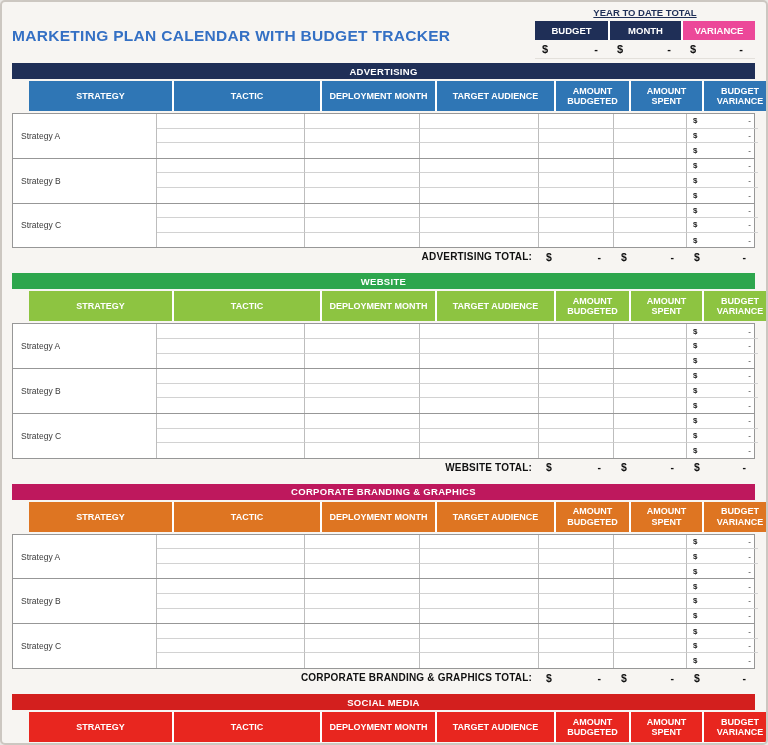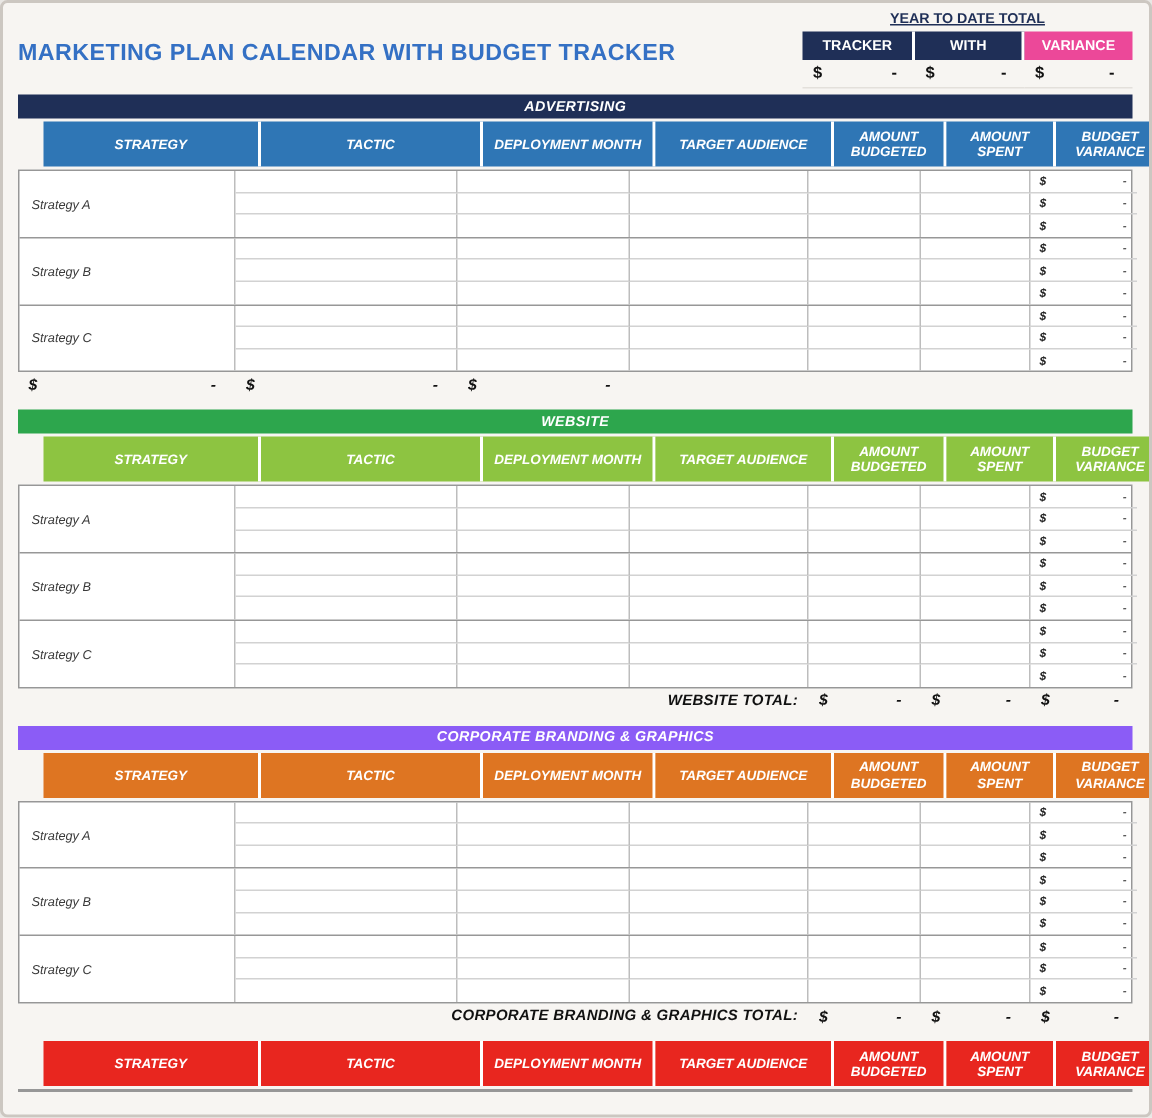--- a/index.html
+++ b/index.html
@@ -17,21 +17,21 @@
   .ytd { width:220px; }
   .ytd-label { text-align:center; font-size:9.5px; font-weight:bold; margin-bottom:3px; }
   .ytd-headers, .ytd-values { display:grid; grid-template-columns:75px 73px 72px; }
   .ytd-headers .hcell { color:#fff; font-size:9.5px; font-weight:bold; height:19px;
        display:flex; align-items:center; justify-content:center; border-right:2px solid #fff; }
   .ytd-headers .hcell:last-child { border-right:none; }
   .ytd-values .vcell { display:flex; justify-content:space-between; align-items:center;
        font-size:11px; font-weight:bold; color:#111; height:19px; padding:0 12px 0 7px;
        border-bottom:1px solid #e3e0db; }
   
-  .section { margin:0 11px 8px 10px;font-style:italic; }
+  .section { margin:0 11px 8px 10px; }
   .section-bar { height:16px; margin-bottom:2px; color:#fff; font-size:9.5px; font-weight:bold;
        letter-spacing:.3px; display:flex; align-items:center; justify-content:center; }
   .subheader { display:grid; grid-template-columns:145px 148px 115px 119px 75px 73px 72px;
        margin-bottom:2px;padding-left:17px; }
   .subcell { height:30px; color:#fff; font-size:9px; font-weight:bold; text-align:center;
        display:flex; align-items:center; justify-content:center; line-height:1.15;
        padding:0 4px; border-right:2px solid #fff; }
   .subcell:last-child { border-right:none; }
   .tbody { background:#fff; border:1px solid #979797; }
   .group { display:grid; grid-template-columns:144px 148px 115px 119px 75px 73px 71px;
@@ -54,22 +54,22 @@
 </style>
 </head>
 <body>
 
 <div class="page">
   <div class="top-row">
     <div class="page-title" style="color: rgb(52, 112, 196); margin-top: 20px;">MARKETING PLAN CALENDAR WITH BUDGET TRACKER</div>
     <div class="ytd">
       <div class="ytd-label" style="color: rgb(31, 47, 87); text-decoration: underline;">YEAR TO DATE TOTAL</div>
       <div class="ytd-headers">
-        <div class="hcell" style="background: rgb(31, 47, 87);">TRACKER</div>
-        <div class="hcell" style="background: rgb(31, 47, 87);">WITH</div>
+        <div class="hcell" style="background: rgb(31, 47, 87);">BUDGET</div>
+        <div class="hcell" style="background: rgb(31, 47, 87);">MONTH</div>
         <div class="hcell" style="background: #ec4899;">VARIANCE</div>
       </div>
       <div class="ytd-values">
         <div class="vcell">
           <span>$</span>
           <span>-</span>
         </div>
         <div class="vcell">
           <span>$</span>
           <span>-</span>
@@ -180,20 +180,21 @@
             <div class="cell input rb"></div>
             <div class="cell input rb"></div>
             <div class="cell input rb"></div>
             <div class="cell variance lastcol rb">
               <span class="cur">$</span>
               <span>-</span>
             </div>
           </div>
         </div>
         <div class="total-row">
+          <div class="total-label">ADVERTISING TOTAL:</div>
           <div class="total-money">
             <span>$</span>
             <span>-</span>
           </div>
           <div class="total-money">
             <span>$</span>
             <span>-</span>
           </div>
           <div class="total-money">
             <span>$</span>
@@ -314,21 +315,21 @@
             <span>$</span>
             <span>-</span>
           </div>
           <div class="total-money">
             <span>$</span>
             <span>-</span>
           </div>
         </div>
       </div>
       <div class="section">
-        <div class="section-bar" style="background: #8b5cf6;">CORPORATE BRANDING &amp; GRAPHICS</div>
+        <div class="section-bar" style="background: #be185d;">CORPORATE BRANDING &amp; GRAPHICS</div>
         <div class="subheader">
           <div class="subcell" style="background: rgb(222, 117, 34);">STRATEGY</div>
           <div class="subcell" style="background: rgb(222, 117, 34);">TACTIC</div>
           <div class="subcell" style="background: rgb(222, 117, 34);">DEPLOYMENT MONTH</div>
           <div class="subcell" style="background: rgb(222, 117, 34);">TARGET AUDIENCE</div>
           <div class="subcell" style="background: rgb(222, 117, 34);">AMOUNT BUDGETED</div>
           <div class="subcell" style="background: rgb(222, 117, 34);">AMOUNT SPENT</div>
           <div class="subcell" style="background: rgb(222, 117, 34);">BUDGET VARIANCE</div>
         </div>
         <div class="tbody">
@@ -433,20 +434,21 @@
             <span>$</span>
             <span>-</span>
           </div>
           <div class="total-money">
             <span>$</span>
             <span>-</span>
           </div>
         </div>
       </div>
       <div class="section">
+        <div class="section-bar" style="background: rgb(211, 31, 30);">SOCIAL MEDIA</div>
         <div class="subheader">
           <div class="subcell" style="background: rgb(232, 38, 31);">STRATEGY</div>
           <div class="subcell" style="background: rgb(232, 38, 31);">TACTIC</div>
           <div class="subcell" style="background: rgb(232, 38, 31);">DEPLOYMENT MONTH</div>
           <div class="subcell" style="background: rgb(232, 38, 31);">TARGET AUDIENCE</div>
           <div class="subcell" style="background: rgb(232, 38, 31);">AMOUNT BUDGETED</div>
           <div class="subcell" style="background: rgb(232, 38, 31);">AMOUNT SPENT</div>
           <div class="subcell" style="background: rgb(232, 38, 31);">BUDGET VARIANCE</div>
         </div>
         <div class="tbody"></div>

